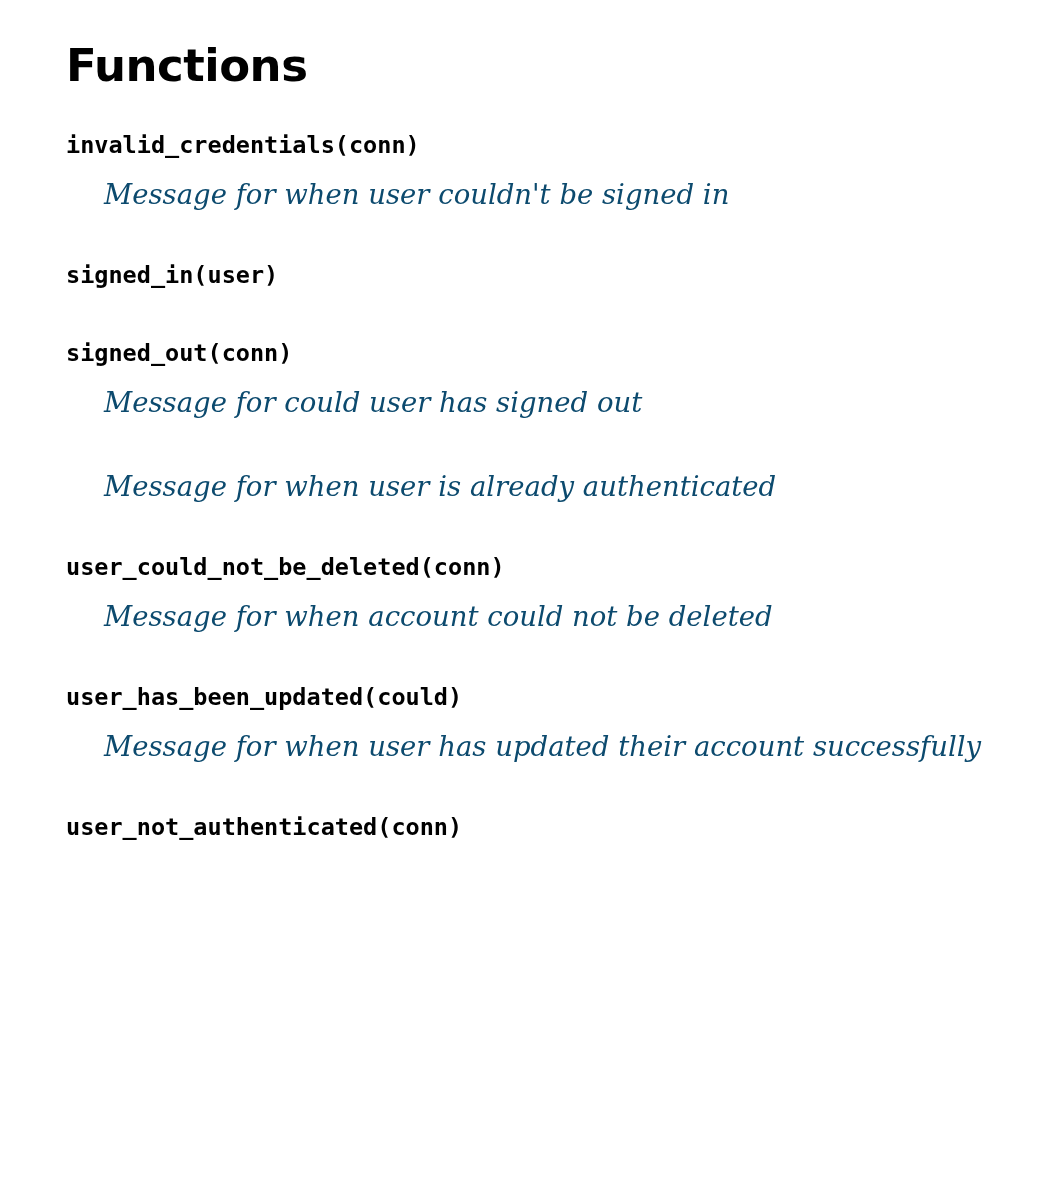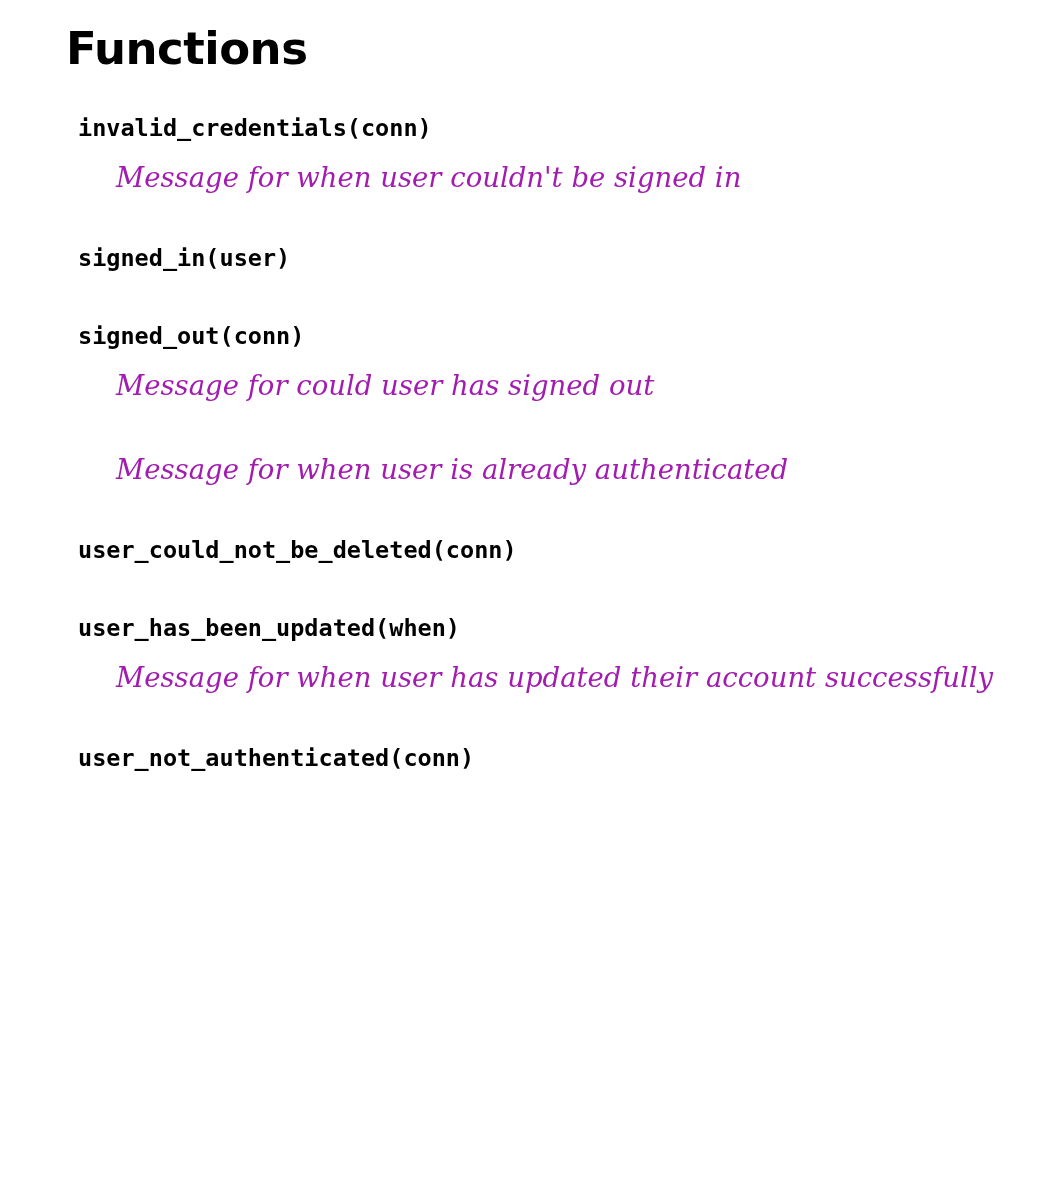--- a/index.html
+++ b/index.html
@@ -20,21 +20,21 @@
     position: relative;
     width: 1040px;
     height: 1192px;
     background: #ffffff;
     overflow: hidden;
   }
 
   .content {
     position: absolute;
     left: 66px;
-    top: 0;
+    top: 17px;
     width: 974px;
   }
 
   .page-title {
     font-family: "DejaVu Sans", "Liberation Sans", sans-serif;
     font-weight: bold;
     font-size: 45px;
     line-height: 1;
     letter-spacing: -0.5px;
     color: #000000;
@@ -43,21 +43,21 @@
     padding-bottom: 0;
   }
 
   .functions-list {
     margin: 0;
     padding: 0;
     list-style: none;
   }
 
   .function-entry {
-    margin: 12px;
+    margin: 0;
     padding: 0;
   }
 
   .function-entry.first {
     margin-top: 42px;
   }
 
   .function-entry + .function-entry {
     margin-top: 48px;
   }
@@ -71,21 +71,21 @@
     white-space: nowrap;
     letter-spacing: 0px;
   }
 
   .function-summary {
     font-family: "DejaVu Serif", "Liberation Serif", serif;
     font-style: italic;
     font-weight: normal;
     font-size: 27.5px;
     line-height: 36px;
-    color: #a21caf;
+    color: #0c4a6e;
     margin-left: 38px;
     margin-top: 16px;
     white-space: nowrap;
   }
 </style>
 </head>
 <body>
 
 <div id="page">
   <div class="content">
@@ -107,26 +107,27 @@
         <div class="function-signature">signed_out(conn)</div>
         <div class="function-summary">Message for could user has signed out</div>
       </div>
 
       <div class="function-entry">
         <div class="function-summary">Message for when user is already authenticated</div>
       </div>
 
       <div class="function-entry">
         <div class="function-signature">user_could_not_be_deleted(conn)</div>
+        <div class="function-summary">Message for when account could not be deleted</div>
       </div>
 
 
 
       <div class="function-entry">
-        <div class="function-signature">user_has_been_updated(when)</div>
+        <div class="function-signature">user_has_been_updated(could)</div>
         <div class="function-summary">Message for when user has updated their account successfully</div>
       </div>
 
       <div class="function-entry">
         <div class="function-signature">user_not_authenticated(conn)</div>
 
       </div>
 
     </div>
   </div>

